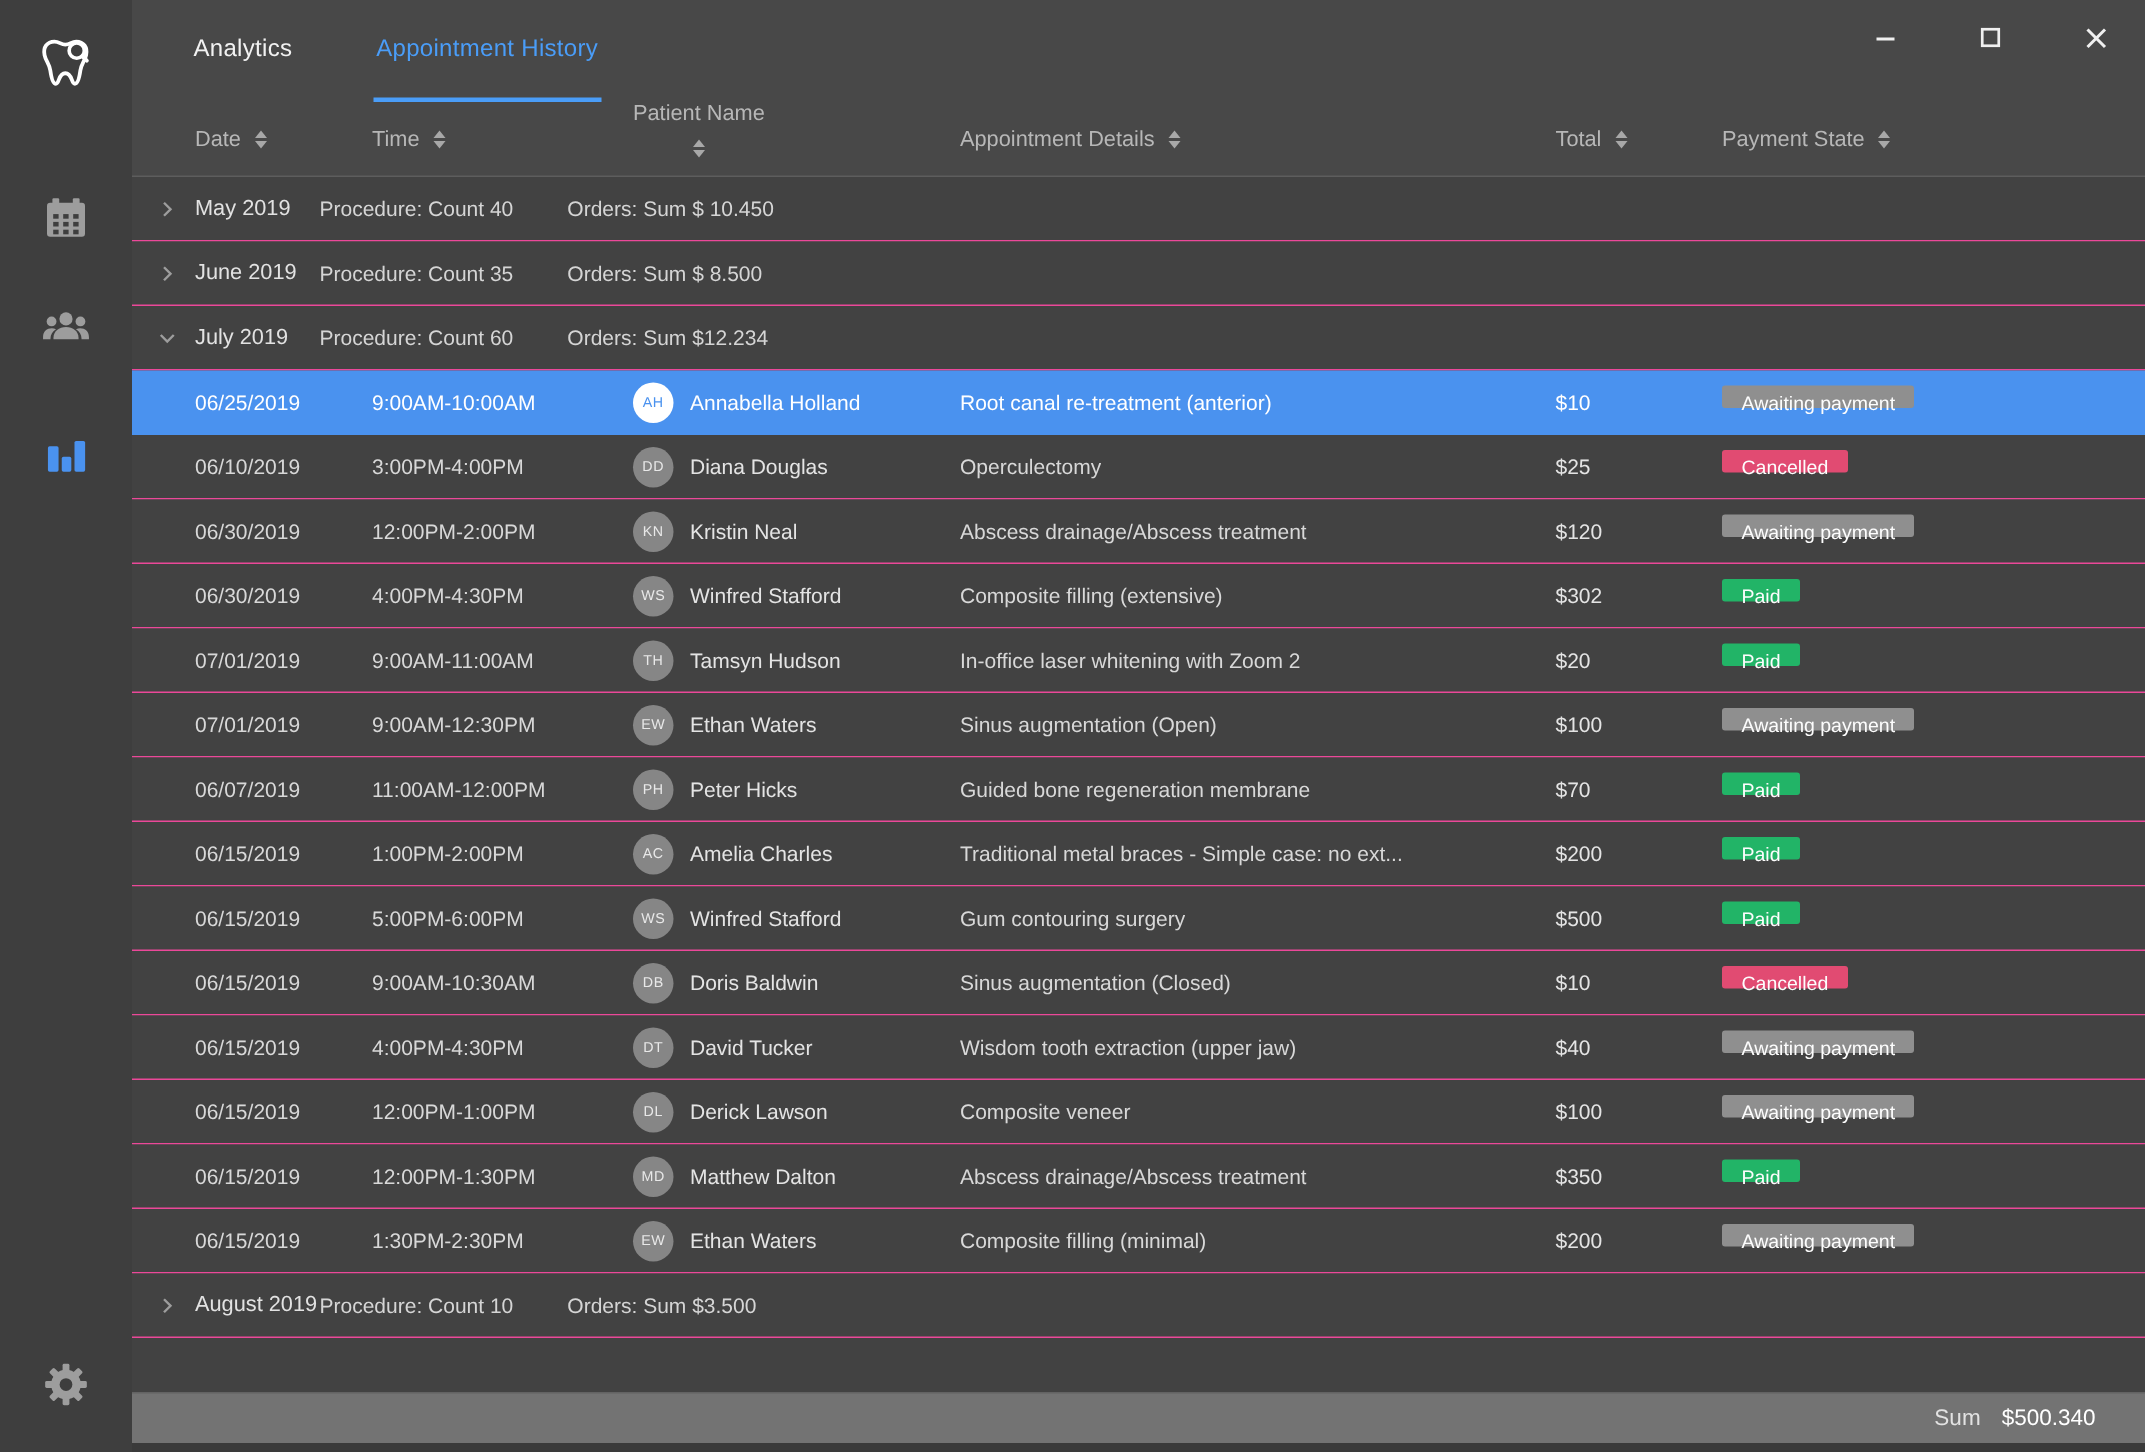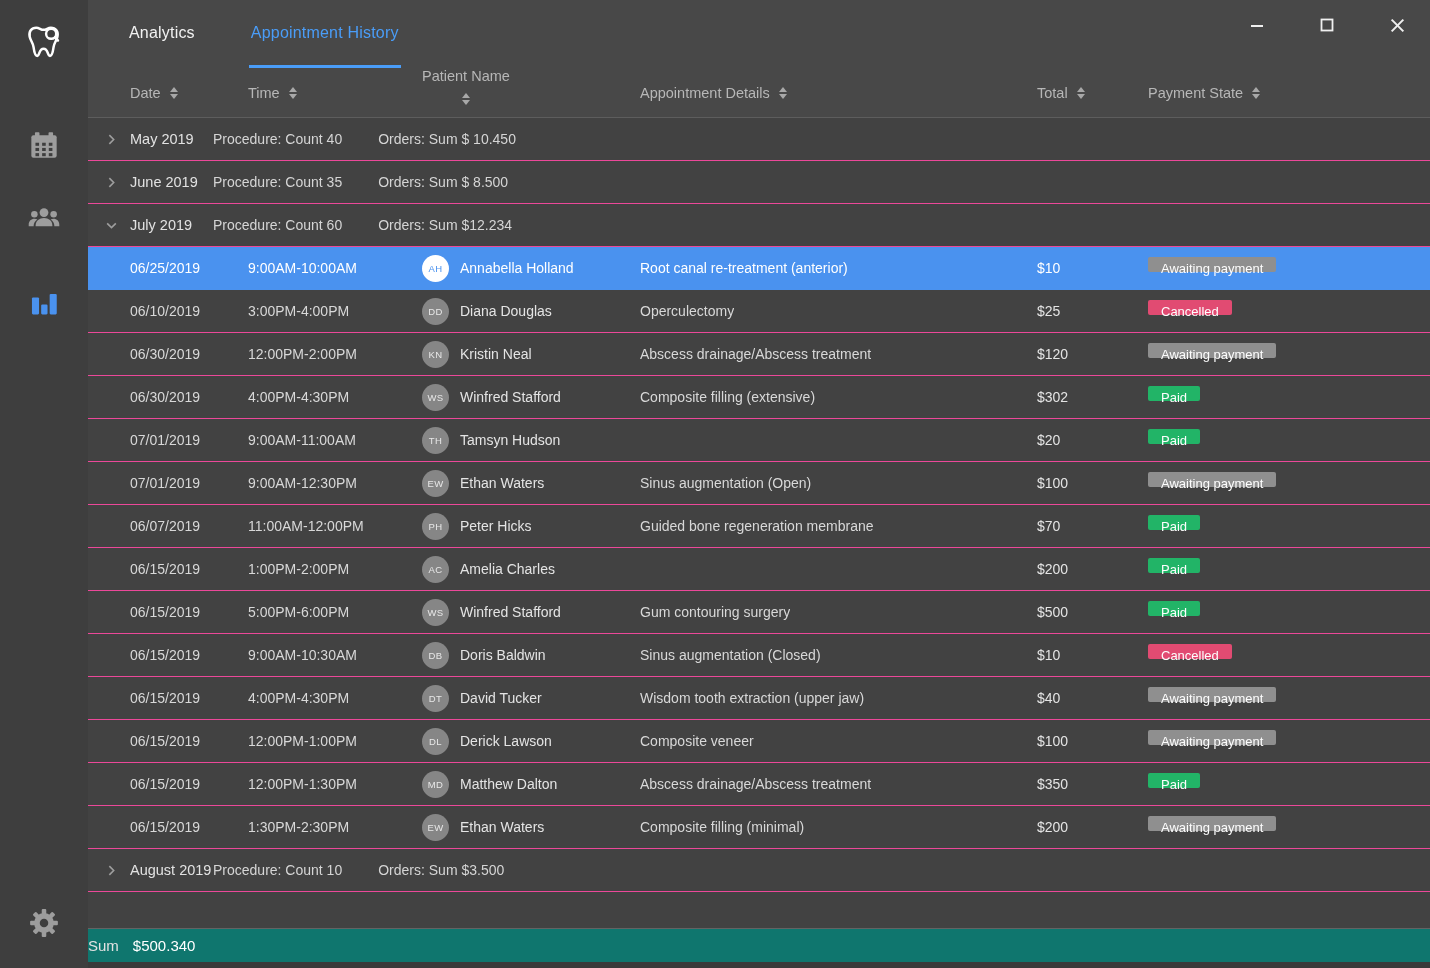--- a/index.html
+++ b/index.html
@@ -71,22 +71,22 @@
   .badge.awaiting  { background:var(--awaiting); }
   .badge.cancelled { background:var(--cancelled); }
   .badge.paid      { background:var(--paid); }
 
   .row.selected { background:var(--accent); border-bottom-color:var(--accent); }
   .row.selected .cell { color:#ffffff; }
   .row.selected .avatar { background:#ffffff; color:var(--accent); }
 
   
   .empty-row { height:36px; background:#424242; flex:none; }
-  .sum-bar { height:34px; background:#0f766e; border-top:1px solid #636363; flex:none;
-             display:flex; align-items:center; 
+  .sum-bar { height:34px; background:#737373; border-top:1px solid #636363; flex:none;
+             display:flex; align-items:center; justify-content:flex-end;
              padding-right:33px; gap:14px; font-size:15px; }
   .sum-label { color:#e2e2e2; }
   .sum-value { color:#ffffff; }
   .bottom-strip { height:6px; background:#3a3a3a; flex:none; }
 </style>
 </head>
 <body>
 
 <div class="app">
 
@@ -290,20 +290,21 @@
           <span class="cell c-name">Winfred Stafford</span>
           <span class="cell c-details">Composite filling (extensive)</span>
           <span class="cell c-total">$302</span>
           <span class="badge paid">Paid</span>
         </div>
         <div class="row">
           <span class="cell c-date">07/01/2019</span>
           <span class="cell c-time">9:00AM-11:00AM</span>
           <span class="avatar">TH</span>
           <span class="cell c-name">Tamsyn Hudson</span>
+          <span class="cell c-details">In-office laser whitening with Zoom 2</span>
           <span class="cell c-total">$20</span>
           <span class="badge paid">Paid</span>
         </div>
         <div class="row">
           <span class="cell c-date">07/01/2019</span>
           <span class="cell c-time">9:00AM-12:30PM</span>
           <span class="avatar">EW</span>
           <span class="cell c-name">Ethan Waters</span>
           <span class="cell c-details">Sinus augmentation (Open)</span>
           <span class="cell c-total">$100</span>
@@ -316,20 +317,21 @@
           <span class="cell c-name">Peter  Hicks</span>
           <span class="cell c-details">Guided bone regeneration membrane</span>
           <span class="cell c-total">$70</span>
           <span class="badge paid">Paid</span>
         </div>
         <div class="row">
           <span class="cell c-date">06/15/2019</span>
           <span class="cell c-time">1:00PM-2:00PM</span>
           <span class="avatar">AC</span>
           <span class="cell c-name">Amelia Charles</span>
+          <span class="cell c-details">Traditional metal braces - Simple case: no ext...</span>
           <span class="cell c-total">$200</span>
           <span class="badge paid">Paid</span>
         </div>
         <div class="row">
           <span class="cell c-date">06/15/2019</span>
           <span class="cell c-time">5:00PM-6:00PM</span>
           <span class="avatar">WS</span>
           <span class="cell c-name">Winfred Stafford</span>
           <span class="cell c-details">Gum contouring surgery</span>
           <span class="cell c-total">$500</span>

